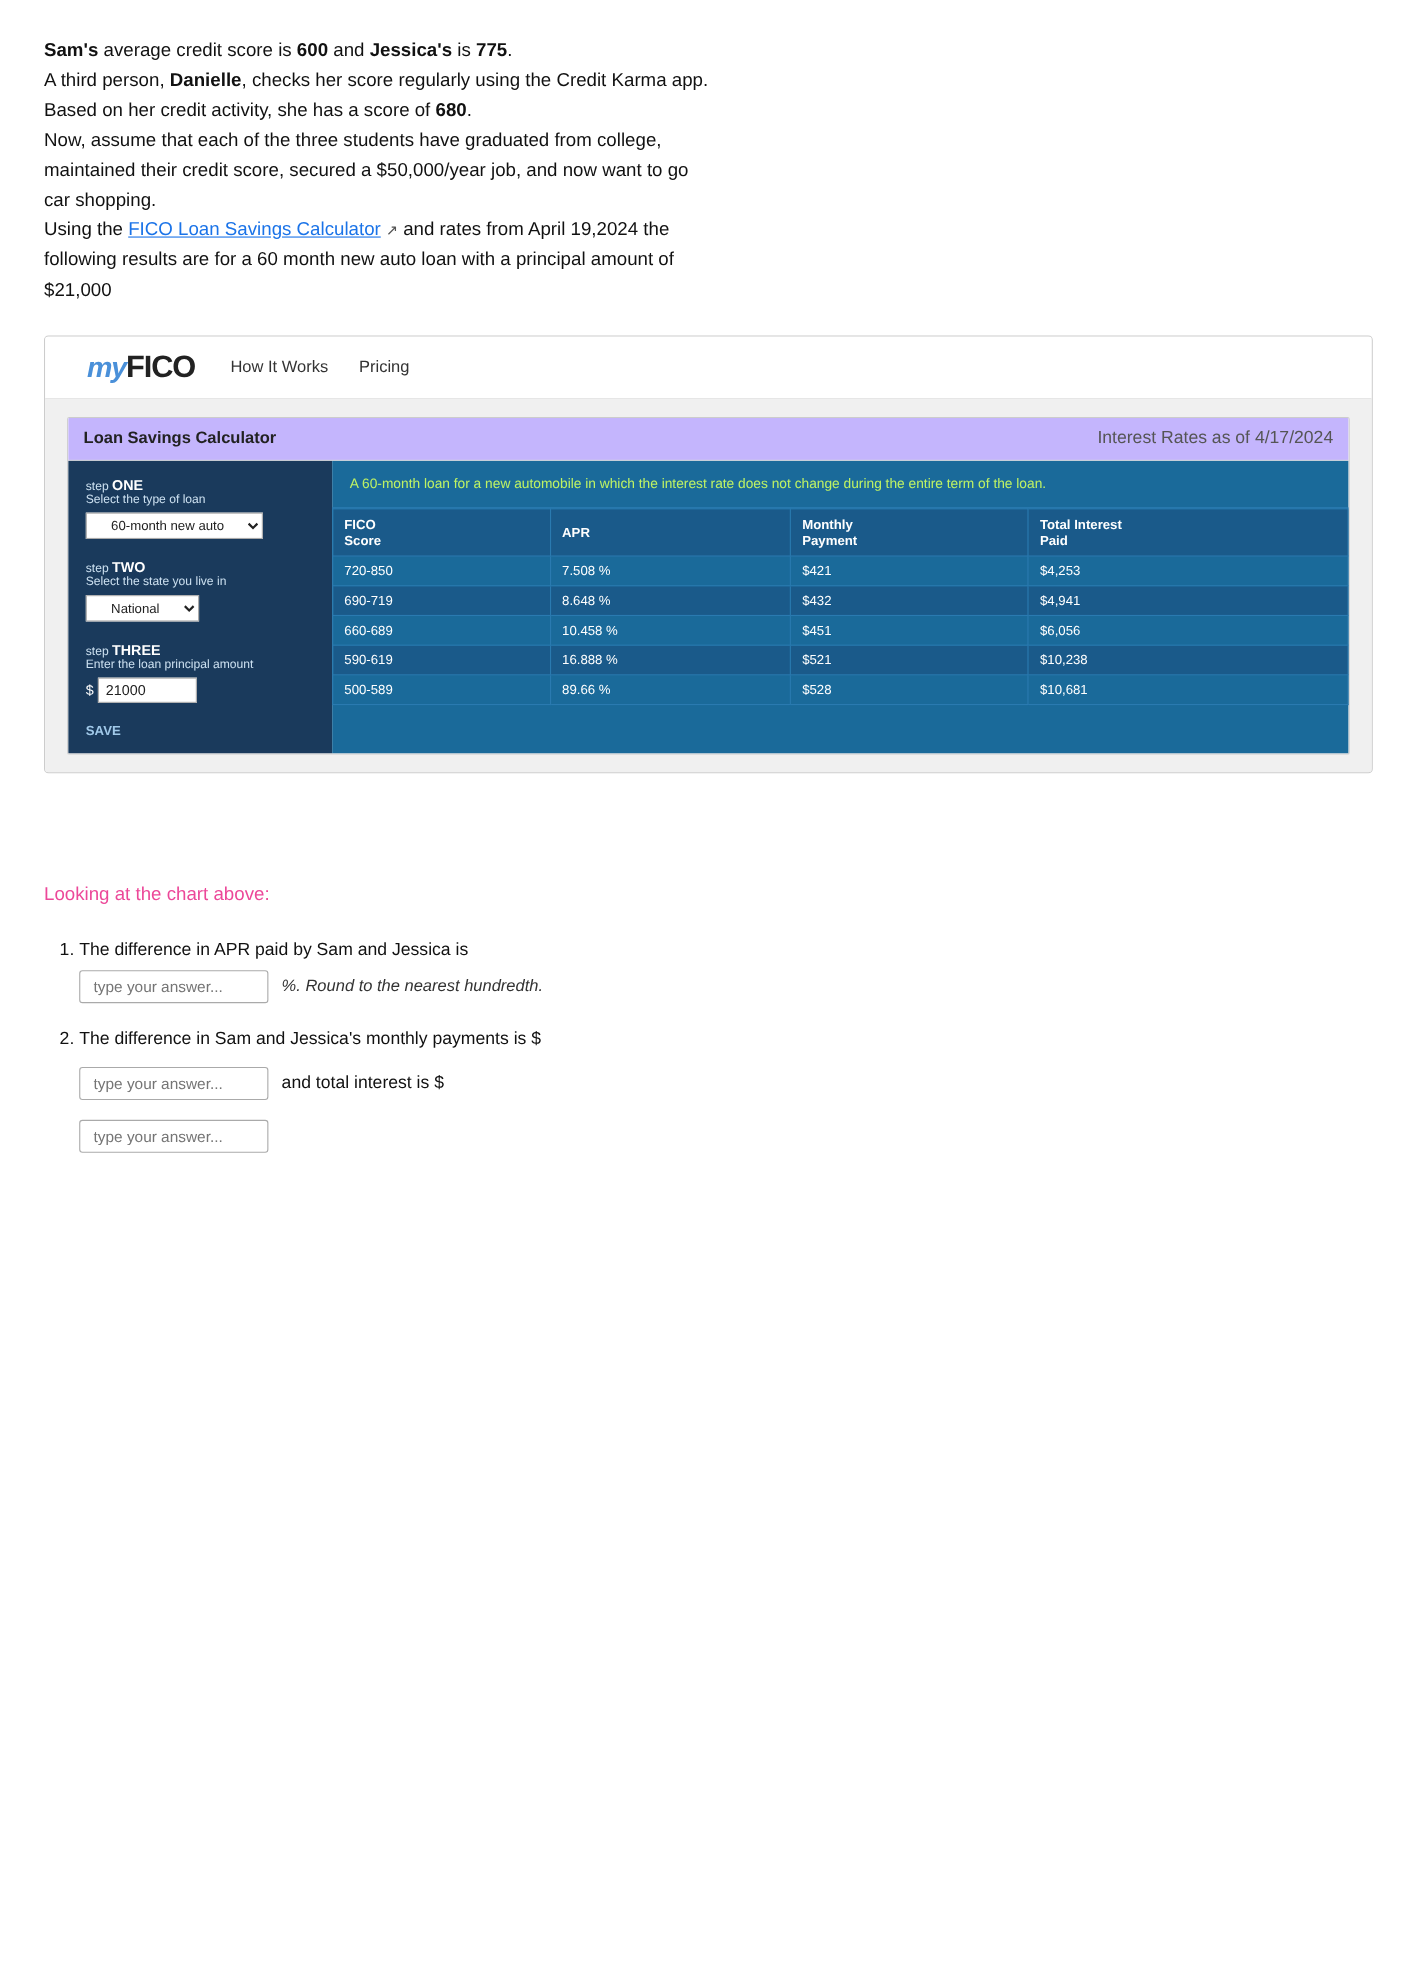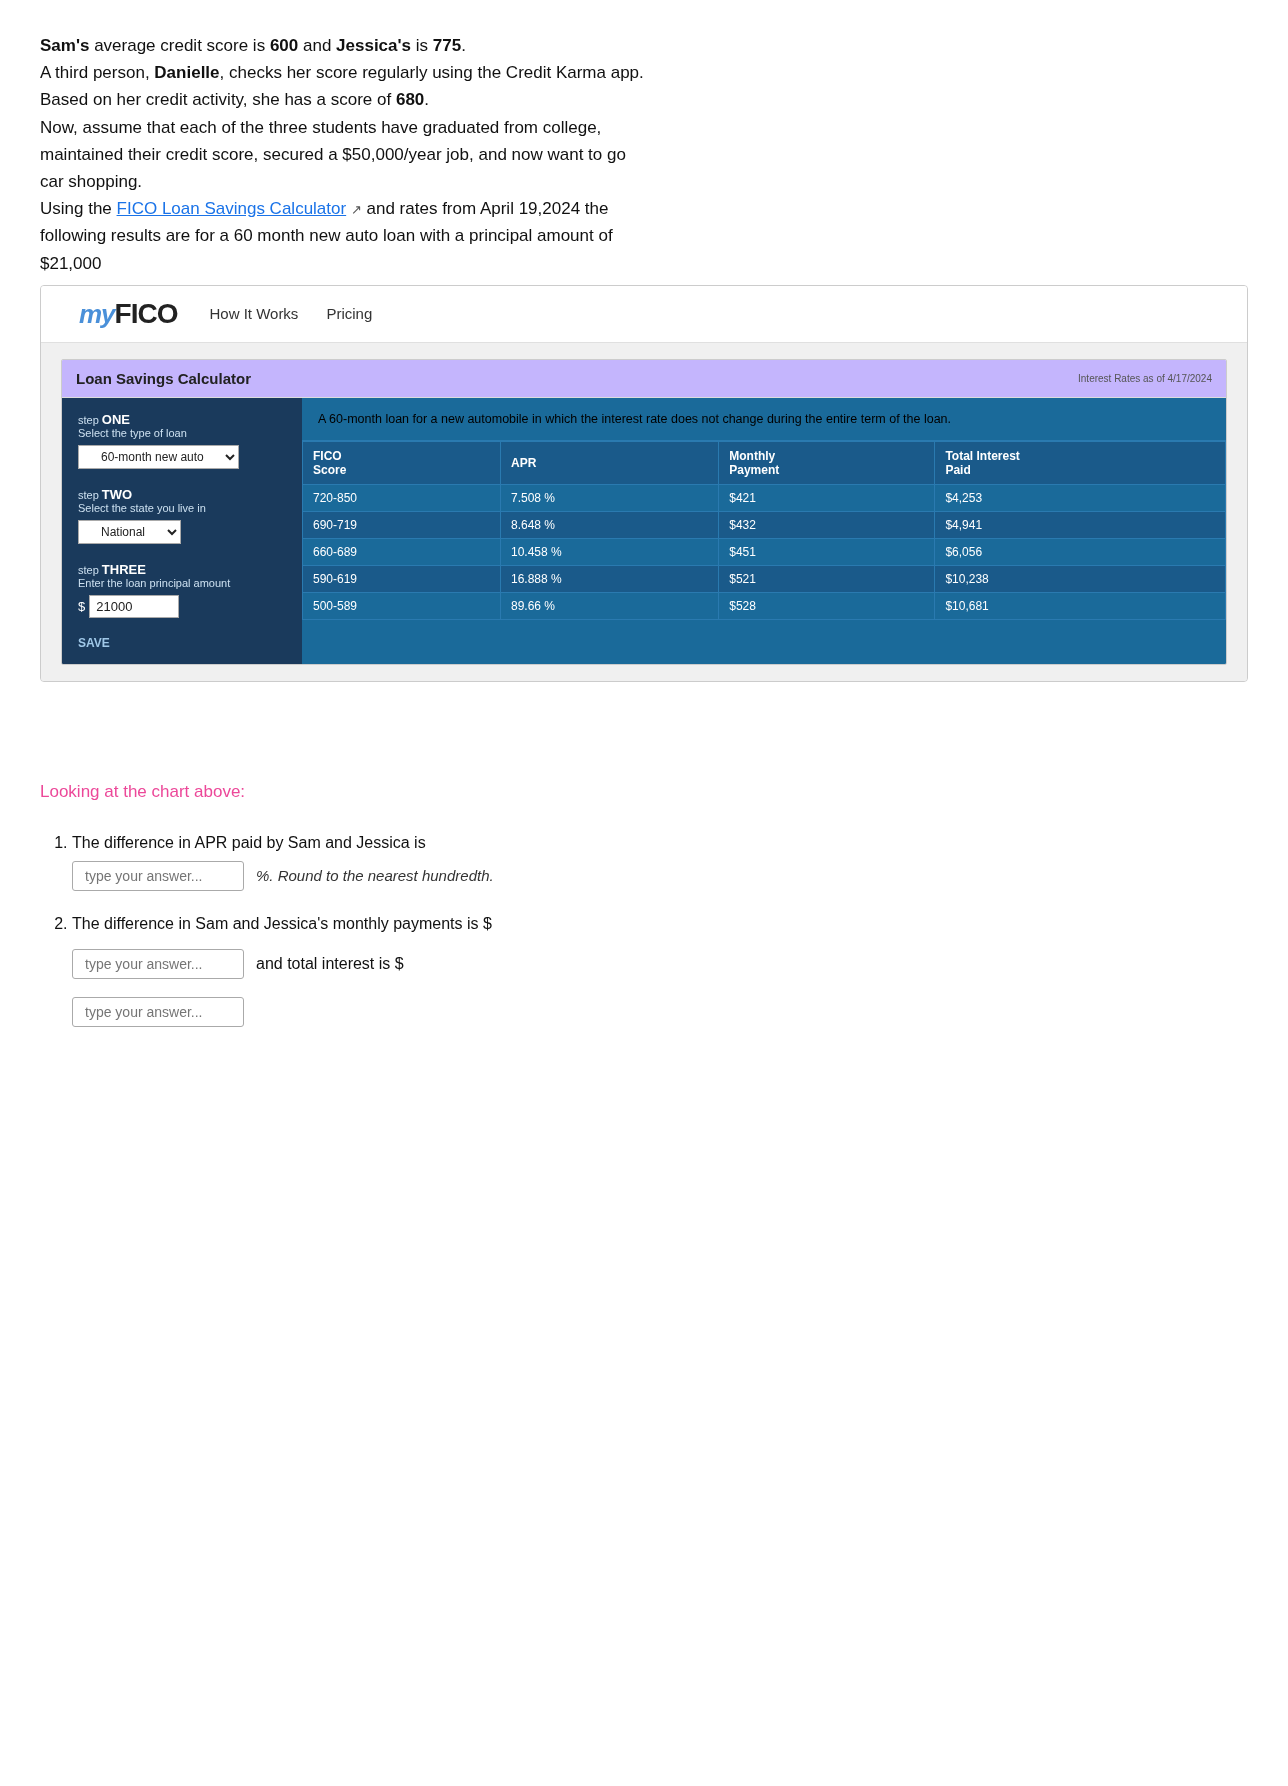--- a/index.html
+++ b/index.html
@@ -8,21 +8,21 @@
       font-size: 16px;
       color: #111;
       background: #fff;
       width: 1288px;
       min-height: 1786px;
       padding: 32px 40px;
     }
     .intro-text {
       font-size: 17px;
       line-height: 1.6;
-      margin-bottom: 8px;
+      margin-bottom: 28px;
     }
     .intro-text a {
       color: #1a73e8;
       text-decoration: underline;
     }
     .myfico-widget {
       border: 1px solid #ccc;
       border-radius: 4px;
       background: #f5f5f5;
       padding: 0;
@@ -81,21 +81,21 @@
       background: #c4b5fd;
       padding: 10px 14px;
       border-bottom: 1px solid #ddd;
     }
     .calc-title {
       font-size: 15px;
       font-weight: 700;
       color: #222;
     }
     .calc-subtitle {
-      font-size: 10px;
+      font-size: 16px;
       color: #555;
     }
     .calc-body {
       display: flex;
     }
     .calc-left {
       background: #1a3a5c;
       color: #fff;
       width: 240px;
       min-width: 240px;
@@ -144,21 +144,21 @@
       border: 1px solid #aaa;
       color: #222;
       width: 90px;
     }
     .calc-right {
       flex: 1;
       background: #1a6a9a;
     }
     .calc-right-top {
       padding: 12px 16px;
-      color: #000000;
+      color: #bef264;
       font-size: 12.5px;
       line-height: 1.5;
       border-bottom: 1px solid #2a7ab0;
     }
     .calc-table {
       width: 100%;
       border-collapse: collapse;
     }
     .calc-table thead tr th {
       background: #1a5a8a;

